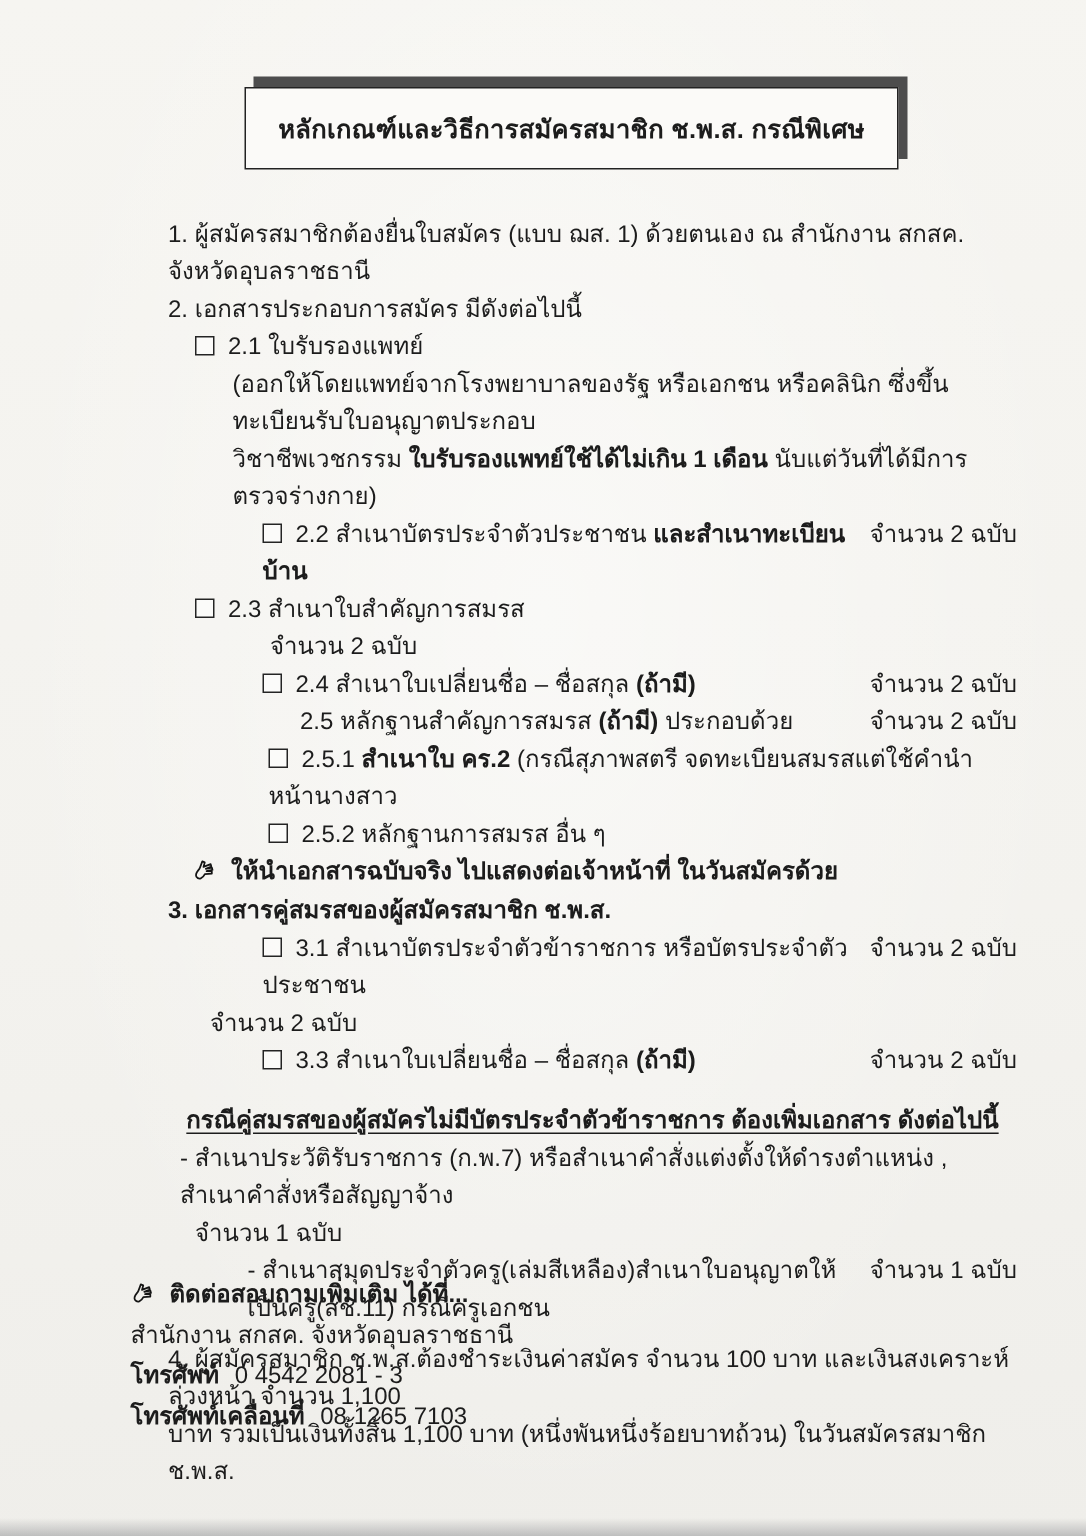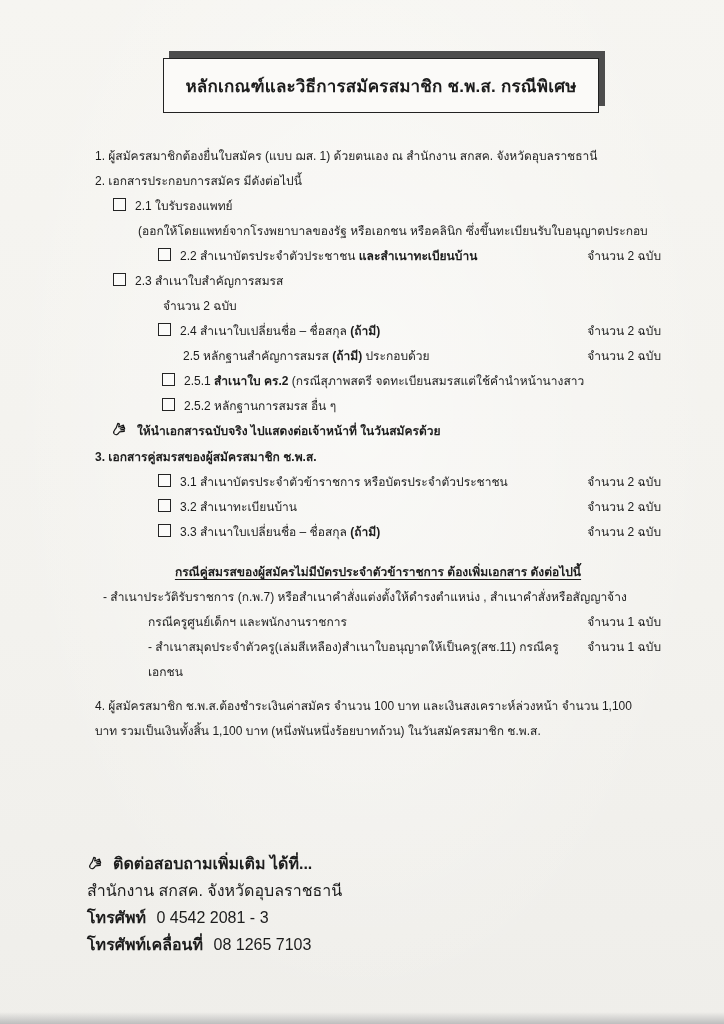--- a/index.html
+++ b/index.html
@@ -26,22 +26,22 @@
     position:absolute; left:163px; top:58px; width:436px;
     background:#fbfaf8;
     border:1.5px solid #222;
     box-shadow:6px -7px 0 0 #4d4d4d;
     text-align:center;
     padding:13px 8px;
     font-size:17px; font-weight:bold;
     letter-spacing:0.2px;
   }
   .content {
-    position:absolute; left:95px; top:144px; width:566px;
-    font-size:12px; line-height:25px;
+    position:absolute; left:112px; top:144px; width:566px;
+    font-size:16px; line-height:25px;
   }
   .row { display:flex; justify-content:space-between; align-items:baseline; }
   .row .left { flex:1 1 auto;padding-left:45px; }
   .row .count { flex:0 0 auto; white-space:nowrap; padding-left:10px; }
   .cb {
     display:inline-block; width:13px; height:13px;
     border:1.7px solid #242424; background:rgba(255,255,255,0.55);
     margin-right:9px; vertical-align:-1px;
   }
   .b { font-weight:bold; }
@@ -74,20 +74,23 @@
   <div class="content">
 
     <div>1. ผู้สมัครสมาชิกต้องยื่นใบสมัคร (แบบ ฌส. 1) ด้วยตนเอง ณ สำนักงาน สกสค. จังหวัดอุบลราชธานี</div>
 
     <div>2. เอกสารประกอบการสมัคร มีดังต่อไปนี้</div>
 
     <div class="ind-cb">
       <span class="cb"></span><span>2.1 ใบรับรองแพทย์</span>
     </div>
     <div class="ind-note">(ออกให้โดยแพทย์จากโรงพยาบาลของรัฐ หรือเอกชน หรือคลินิก ซึ่งขึ้นทะเบียนรับใบอนุญาตประกอบ</div>
+    <div class="ind-note">
+      <span>วิชาชีพเวชกรรม </span><span class="b">ใบรับรองแพทย์ใช้ได้ไม่เกิน 1 เดือน</span><span> นับแต่วันที่ได้มีการตรวจร่างกาย)</span>
+    </div>
 
     <div class="row ind-cb">
       <span class="left">
         <span class="cb"></span><span>2.2 สำเนาบัตรประจำตัวประชาชน </span><span class="b">และสำเนาทะเบียนบ้าน</span>
       </span>
       <span class="count">จำนวน 2 ฉบับ</span>
     </div>
 
     <div class="ind-cb">
       <span class="cb"></span><span>2.3 สำเนาใบสำคัญการสมรส</span>
@@ -125,38 +128,34 @@
     <div class="b gap-s">3. เอกสารคู่สมรสของผู้สมัครสมาชิก ช.พ.ส.</div>
 
     <div class="row ind-cb">
       <span class="left">
         <span class="cb"></span><span>3.1 สำเนาบัตรประจำตัวข้าราชการ หรือบัตรประจำตัวประชาชน</span>
       </span>
       <span class="count">จำนวน 2 ฉบับ</span>
     </div>
 
     <div class="row ind-cb">
-      <span class="left">
-        <span class="cb"></span><span>3.2 สำเนาทะเบียนบ้าน</span>
-      </span>
       <span class="count">จำนวน 2 ฉบับ</span>
     </div>
 
     <div class="row ind-cb">
       <span class="left">
         <span class="cb"></span><span>3.3 สำเนาใบเปลี่ยนชื่อ – ชื่อสกุล </span><span class="b">(ถ้ามี)</span>
       </span>
       <span class="count">จำนวน 2 ฉบับ</span>
     </div>
 
     <div class="case-header">กรณีคู่สมรสของผู้สมัครไม่มีบัตรประจำตัวข้าราชการ ต้องเพิ่มเอกสาร ดังต่อไปนี้</div>
 
     <div class="dash">- สำเนาประวัติรับราชการ (ก.พ.7) หรือสำเนาคำสั่งแต่งตั้งให้ดำรงตำแหน่ง , สำเนาคำสั่งหรือสัญญาจ้าง</div>
     <div class="row dash">
-      <span class="left">กรณีครูศูนย์เด็กฯ และพนักงานราชการ</span>
       <span class="count">จำนวน 1 ฉบับ</span>
     </div>
     <div class="row dash">
       <span class="left">- สำเนาสมุดประจำตัวครู(เล่มสีเหลือง)สำเนาใบอนุญาตให้เป็นครู(สช.11) กรณีครูเอกชน</span>
       <span class="count">จำนวน 1 ฉบับ</span>
     </div>
 
     <div class="sec4">4. ผู้สมัครสมาชิก ช.พ.ส.ต้องชำระเงินค่าสมัคร จำนวน 100 บาท และเงินสงเคราะห์ล่วงหน้า จำนวน 1,100</div>
     <div>บาท  รวมเป็นเงินทั้งสิ้น 1,100 บาท (หนึ่งพันหนึ่งร้อยบาทถ้วน) ในวันสมัครสมาชิก ช.พ.ส.</div>
 

